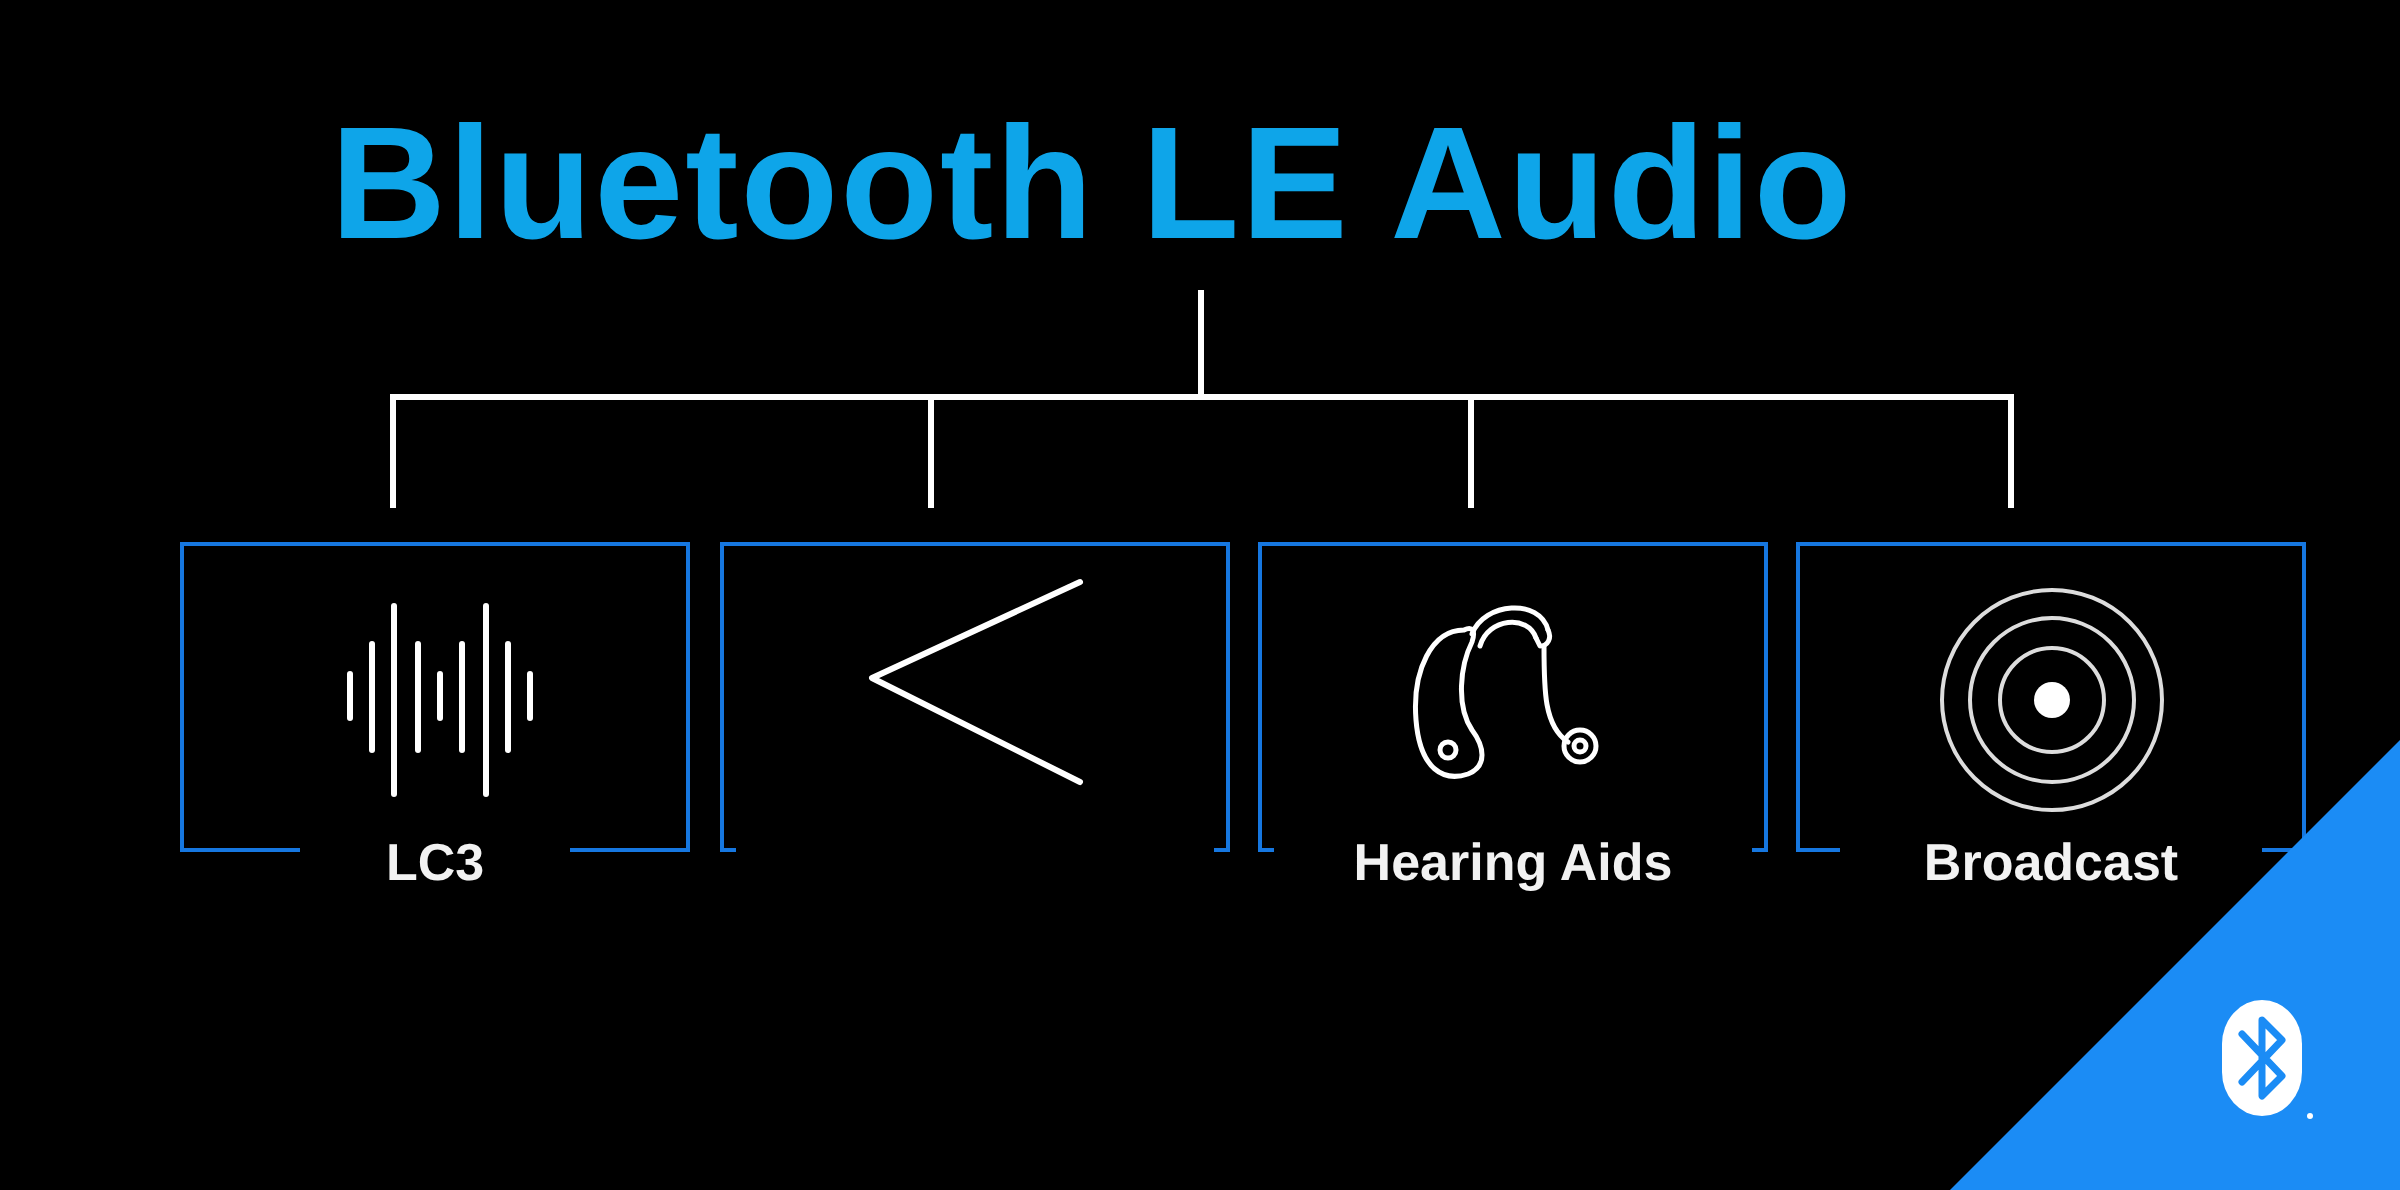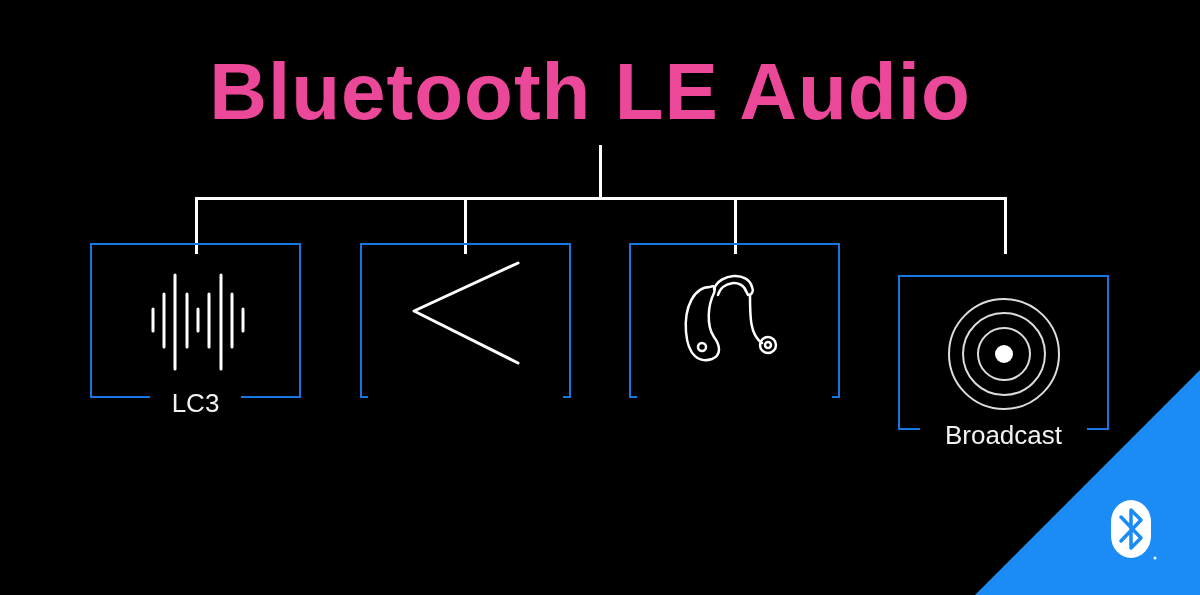--- a/index.html
+++ b/index.html
@@ -2,26 +2,26 @@
 <html><head>
 <meta charset="utf-8">
 <style>
   html, body { margin: 0; padding: 0; }
   body {
     width: 1200px; height: 595px; background: #000; position: relative; overflow: hidden;
     font-family: "Liberation Sans", "DejaVu Sans", sans-serif;
   }
   .title {
     position: absolute; left: 0; top: 46px; width: 1092px; text-align: center;
-    font-size: 80px; font-weight: bold; color: #ec4899; letter-spacing: 1px; line-height: 92px; padding-left: 44px;
+    font-size: 80px; font-weight: bold; color: #0ea5e9; letter-spacing: 1px; line-height: 92px;
   }
   .line { position: absolute; background: #fff; }
   .box {
-    position: absolute; top: 243px; width: 211px; height: 155px;
-    border: 2px solid #1677e0; border-bottom: none; box-sizing: border-box;
+    position: absolute; top: 271px; width: 255px; height: 155px;
+    border: 2px solid #1677e0; border-bottom: none; box-sizing: border-box; font-weight: bold;
   }
   .box .brk { position: absolute; bottom: 0; height: 2px; background: #1677e0; }
   .box .label {
     position: absolute; left: 0; right: 0; bottom: -20px; text-align: center;
     color: #f2f2f2; font-size: 26px; line-height: 30px;
   }
   .box .label span { background: #000; padding: 0 8px; }
   .icon { position: absolute; left: 50%; top: 14px; transform: translateX(-50%); }
   .corner { position: absolute; right: 0; bottom: 0; }
 </style>
@@ -72,23 +72,24 @@
       <path d="M30 20 C14 20 4 40 6 65 C8 90 20 96 32 92 C42 88 40 78 34 70 C26 58 28 38 34 26 C36 20 34 18 30 20 Z"></path>
       <path d="M34 22 C40 6 68 4 72 20"></path>
       <path d="M38 28 C42 14 62 12 66 24"></path>
       <path d="M72 20 C74 24 72 28 68 28 L66 24"></path>
       <path d="M70 28 C70 50 70 68 82 76"></path>
       <circle cx="88" cy="78" r="8"></circle>
       <circle cx="88" cy="78" r="3"></circle>
       <circle cx="22" cy="80" r="4"></circle>
     </g>
   </svg>
+  <div class="label"><span>Hearing Aids</span></div>
 </div>
 
-<div class="box" style="left:898px;margin-top:32px;">
+<div class="box" style="left:898px;">
   <div class="brk" style="left:0;width:20px;"></div>
   <div class="brk" style="right:0;width:20px;"></div>
   <svg class="icon" width="114" height="114" viewBox="0 0 114 114" style="top:20px;">
     <g fill="none" stroke="#ddd" stroke-width="2">
       <circle cx="57" cy="57" r="55"></circle>
       <circle cx="57" cy="57" r="41"></circle>
       <circle cx="57" cy="57" r="26"></circle>
     </g>
     <circle cx="57" cy="57" r="9" fill="#fff"></circle>
   </svg>

